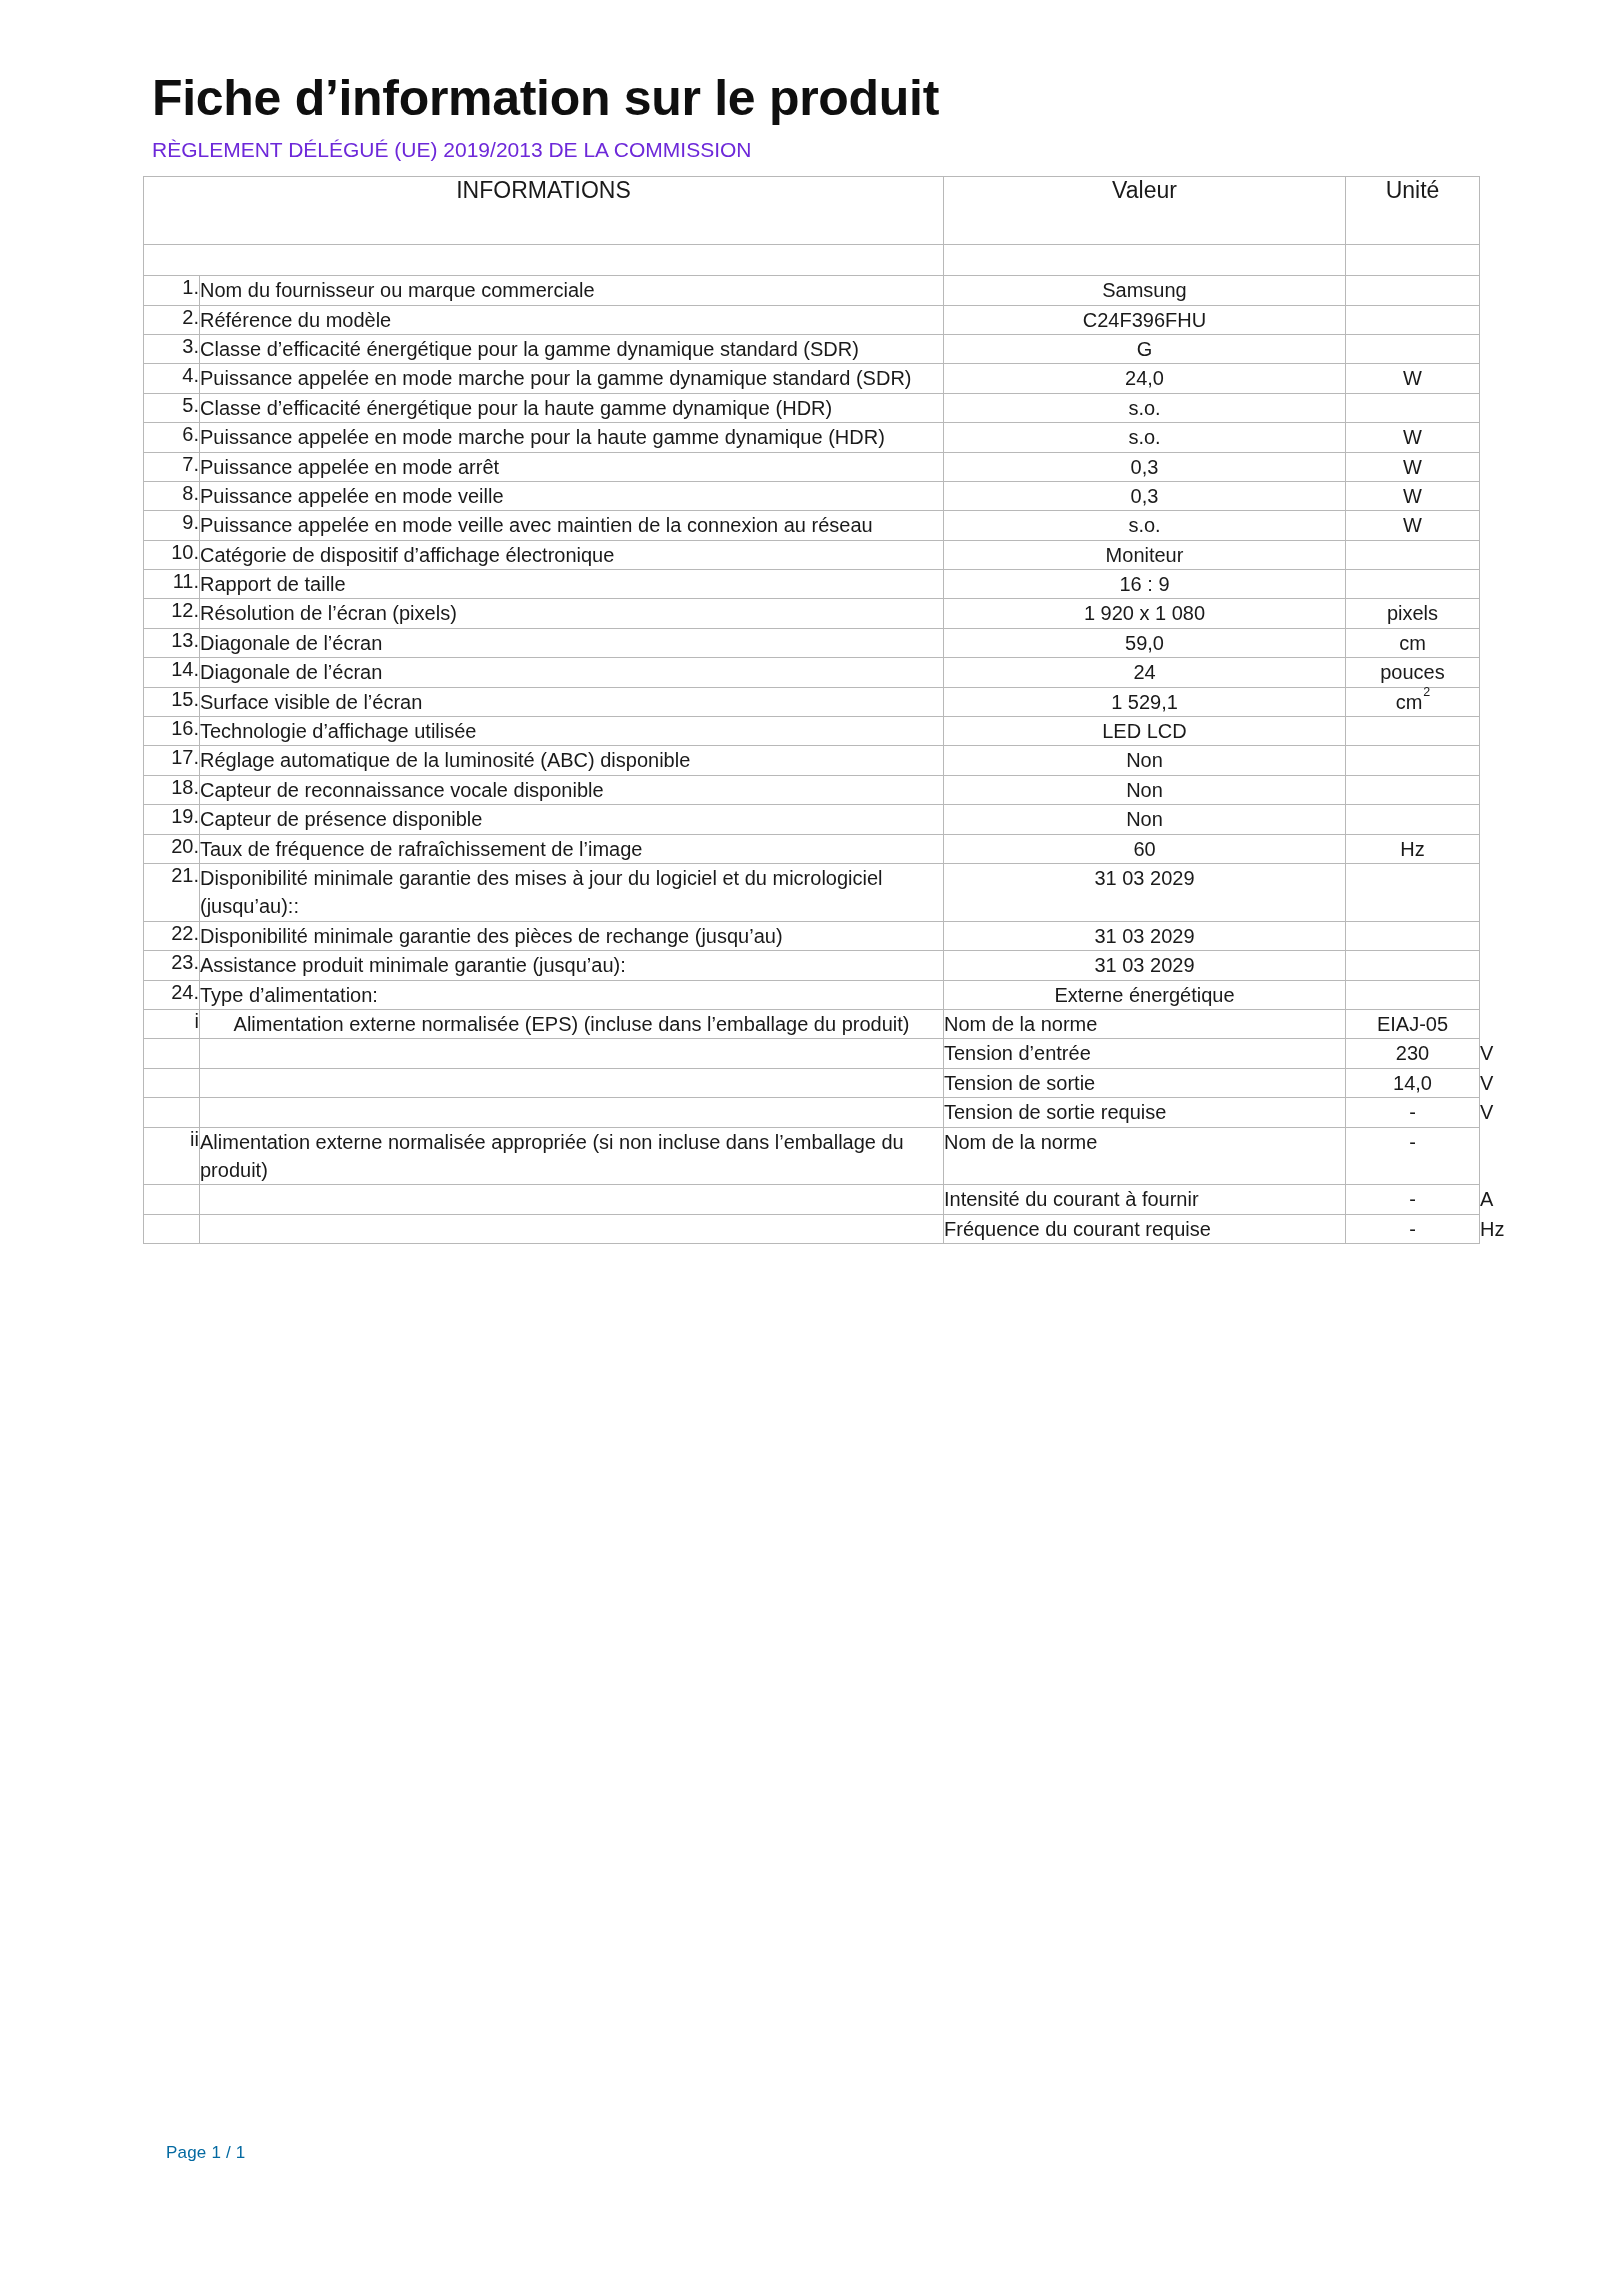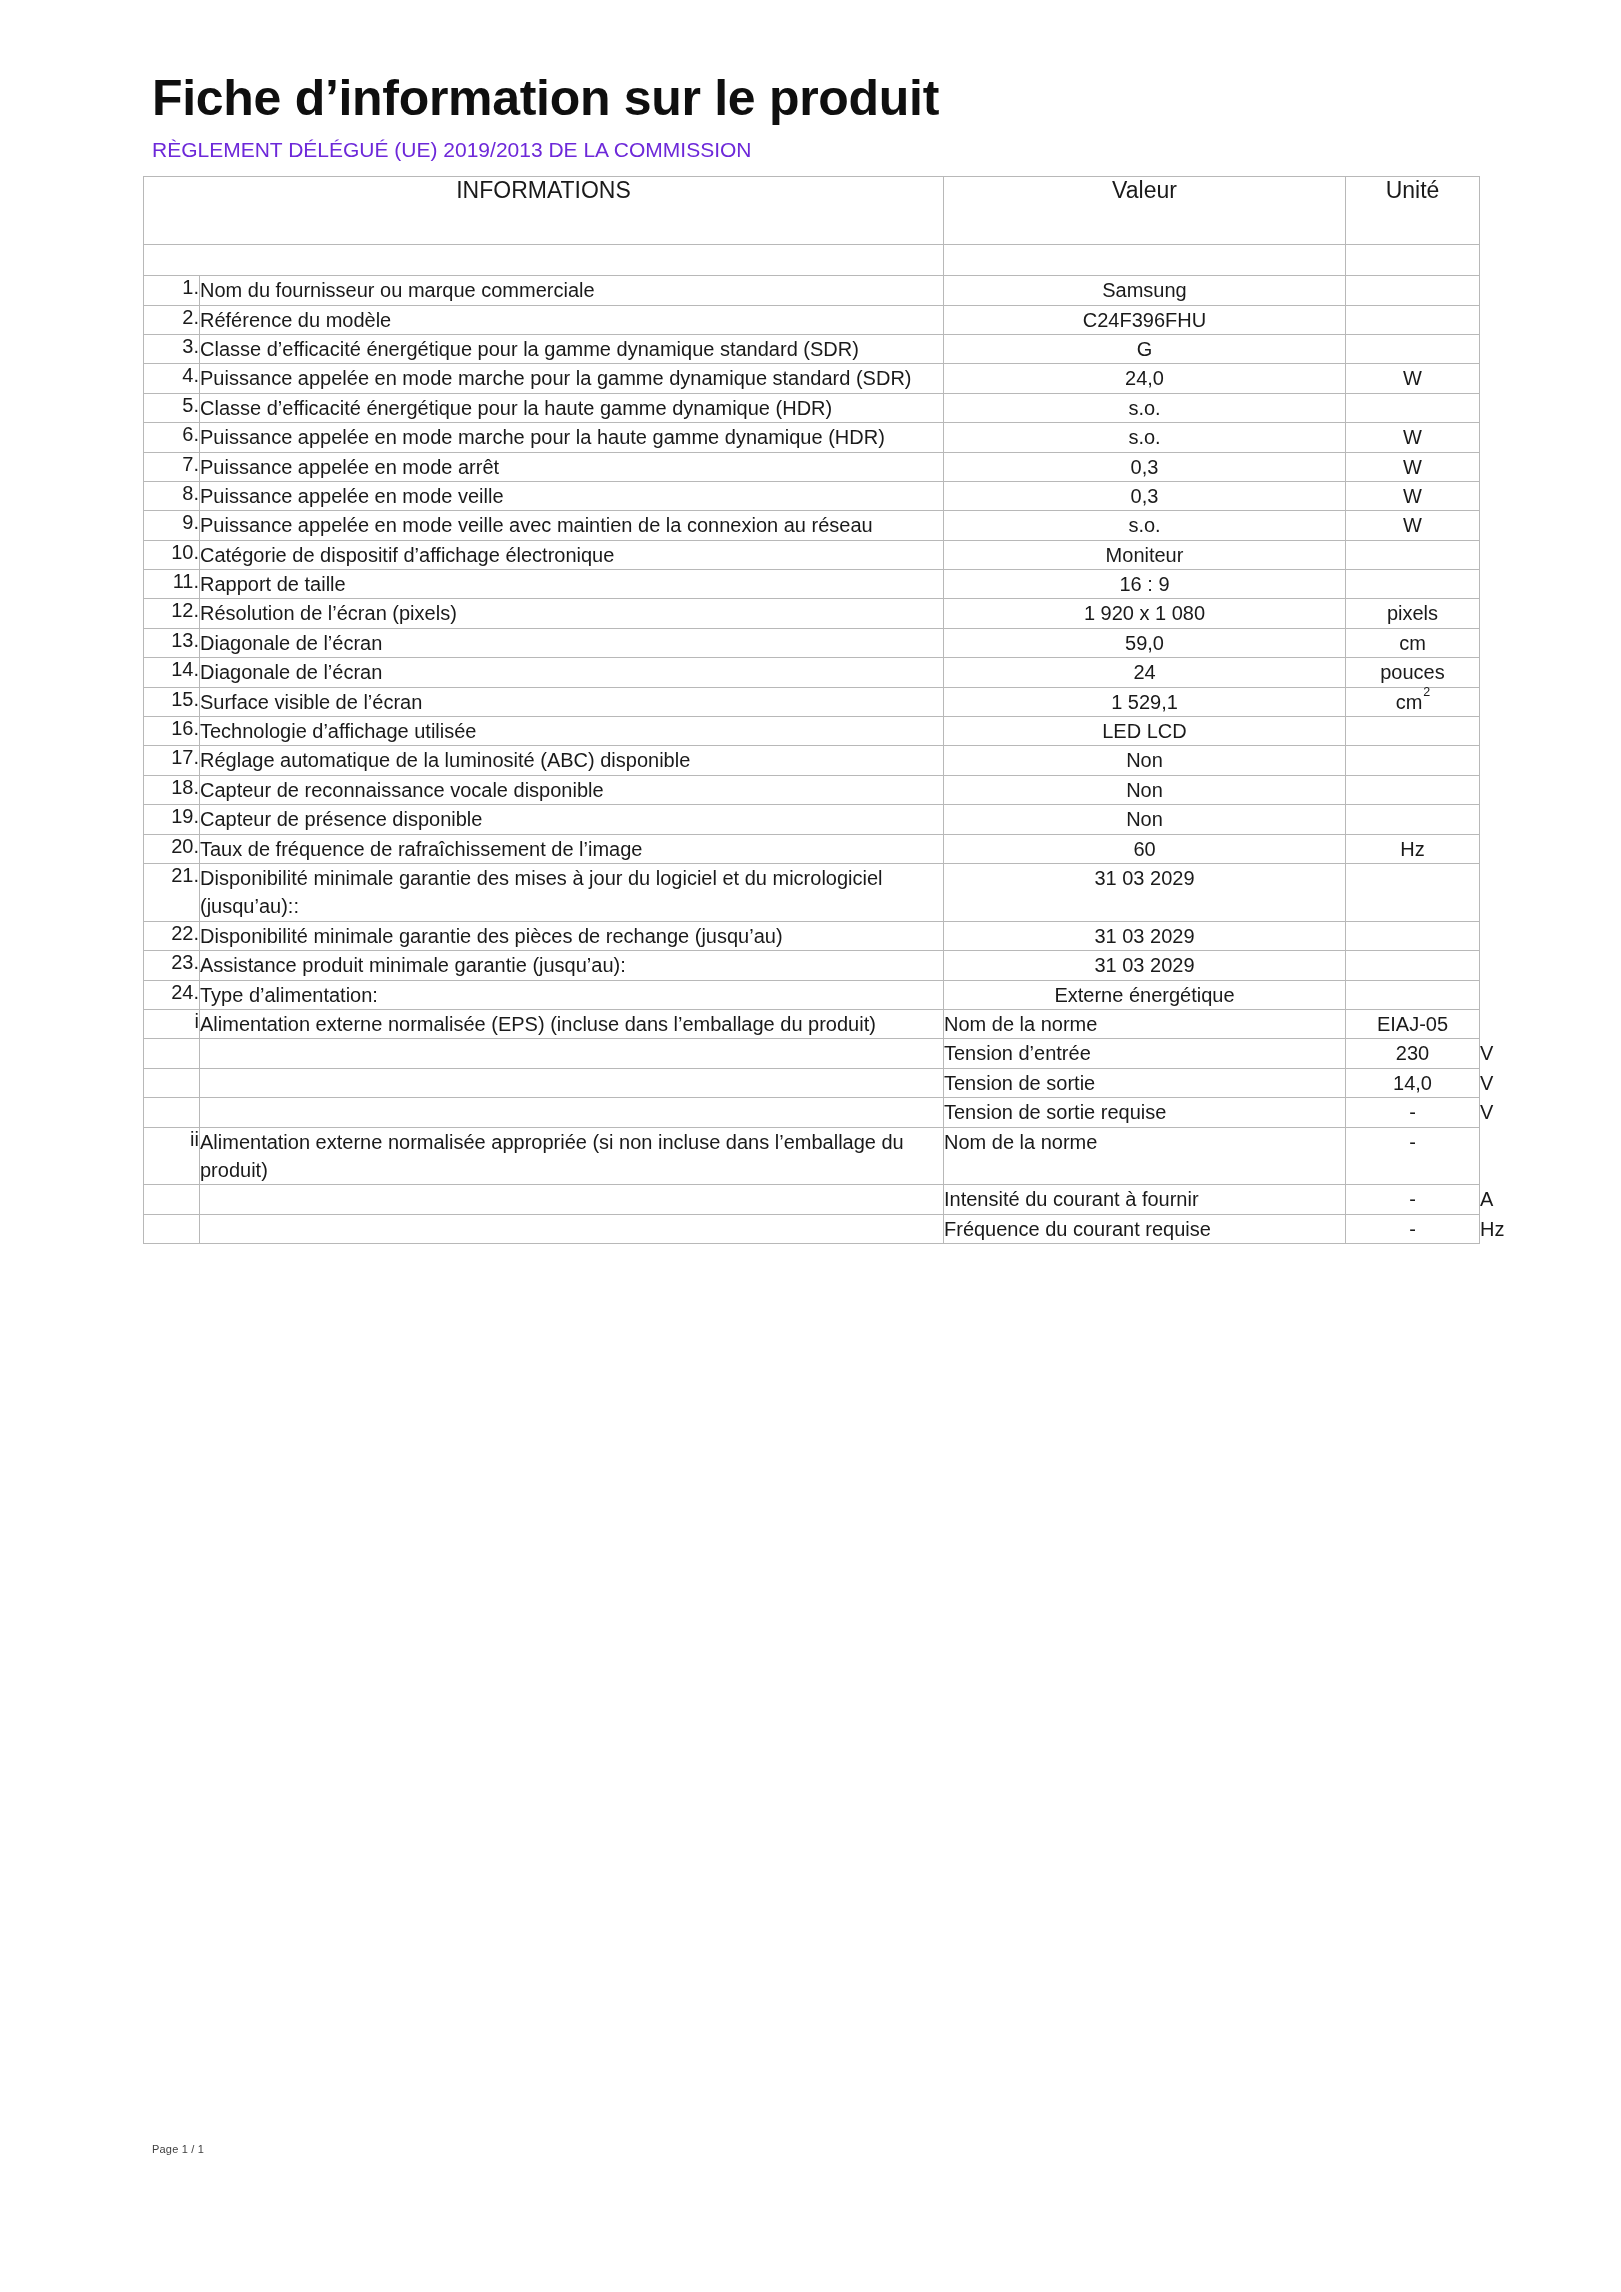--- a/index.html
+++ b/index.html
@@ -117,24 +117,24 @@
     vertical-align: super;
     line-height: 0;
     position: relative;
     top: -5.4px;
     left: 0.9px;
   }
 
   
   .footer {
     position: absolute;
-    left: 152px;
+    left: 166px;
     top: 2143px;
-    font-size: 11px;
-    color: #404040;
+    font-size: 17px;
+    color: #0369a1;
     letter-spacing: 0.2px;
   }
 </style>
 </head>
 <body>
 
 <div class="page">
   <div class="content">
 
     <h1 class="doc-title">Fiche d’information sur le produit</h1>
@@ -300,21 +300,21 @@
             <td class="unit"></td>
           </tr>
           <tr>
             <td class="num r-num">24.</td>
             <td class="label">Type d’alimentation:</td>
             <td class="val">Externe énergétique</td>
             <td class="unit"></td>
           </tr>
           <tr>
             <td class="num" style="width: 56px;">i</td>
-            <td class="label" style="width: 435px;">Alimentation externe normalisée (EPS) (incluse dans l’emballage du produit)</td>
+            <td class="label" style="width: 435px; text-align: center;">Alimentation externe normalisée (EPS) (incluse dans l’emballage du produit)</td>
             <td class="subfield" style="width: 309px;">Nom de la norme</td>
             <td class="val">EIAJ-05</td>
             <td class="unit"></td>
           </tr>
           <tr>
             <td class="blankcell"></td>
             <td class="blankcell"></td>
             <td class="subfield">Tension d’entrée</td>
             <td class="val">230</td>
             <td class="unit">V</td>

